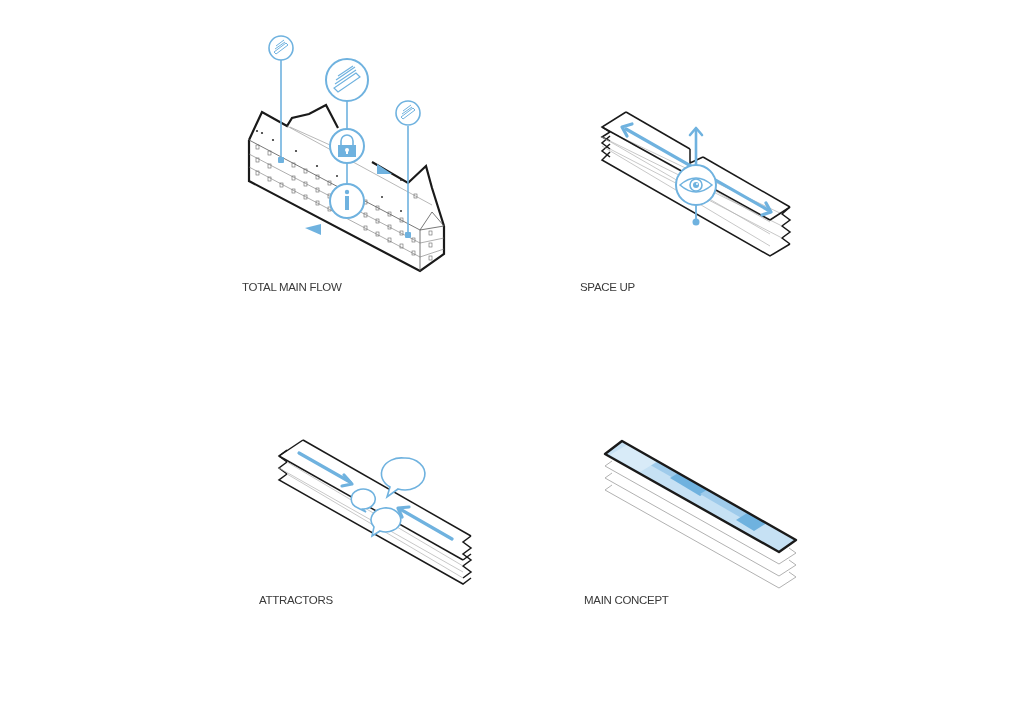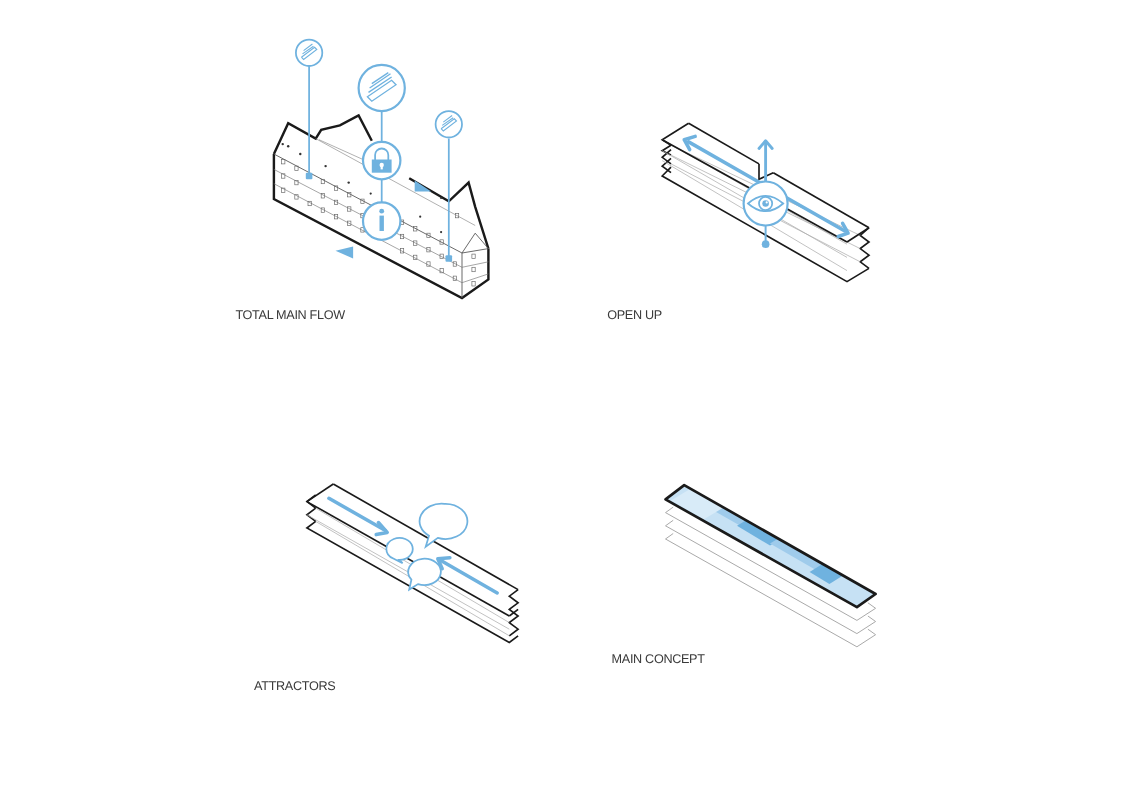--- a/index.html
+++ b/index.html
@@ -5,20 +5,21 @@
   html, body { margin: 0; padding: 0; background: #ffffff; }
   body { width: 1024px; height: 724px; position: relative; overflow: hidden; font-family: "Liberation Sans", sans-serif; }
   #canvas { position: absolute; left: 0; top: 0; width: 1024px; height: 724px; }
   .label {
     position: absolute;
     font-family: "Liberation Sans", sans-serif;
     font-size: 11.5px;
     letter-spacing: -0.3px;
     color: #3a3a3a;
     white-space: nowrap;
+    margin-left: 28px;
   }
 </style>
 </head>
 <body>
 
 <svg id="canvas" width="1024" height="724" viewBox="0 0 1024 724" xmlns="http://www.w3.org/2000/svg">
   <defs>
     <clipPath id="slabClip">
       <polygon points="605,454 622,441 796,540 779,552"></polygon>
     </clipPath>
@@ -254,15 +255,15 @@
         <polygon points="700,494 720,482 770,511 750,523" fill="#9fcbeb"></polygon>
         <polygon points="736,520 752,510 770,521 754,531" fill="#6fb2df"></polygon>
         <polygon points="610,455 630,443 660,460 640,472" fill="#d8ebf8"></polygon>
       </g>
       <polygon points="605,454 622,441 796,540 779,552" fill="none" stroke="#1a1a1a" stroke-width="2.4" stroke-linejoin="round"></polygon>
     </g>
   </g>
 </svg>
 
 <div class="label" style="left:214px; top:281px;">TOTAL MAIN FLOW</div>
-<div class="label" style="left:552px; top:281px;">OPEN UP</div>
-<div class="label" style="left:231px; top:618px;">ATTRACTORS</div>
+<div class="label" style="left:552px; top:281px;">SPACE UP</div>
+<div class="label" style="left:231px; top:594px;">ATTRACTORS</div>
 <div class="label" style="left:556px; top:594px;">MAIN CONCEPT</div>
 
 </body></html>

